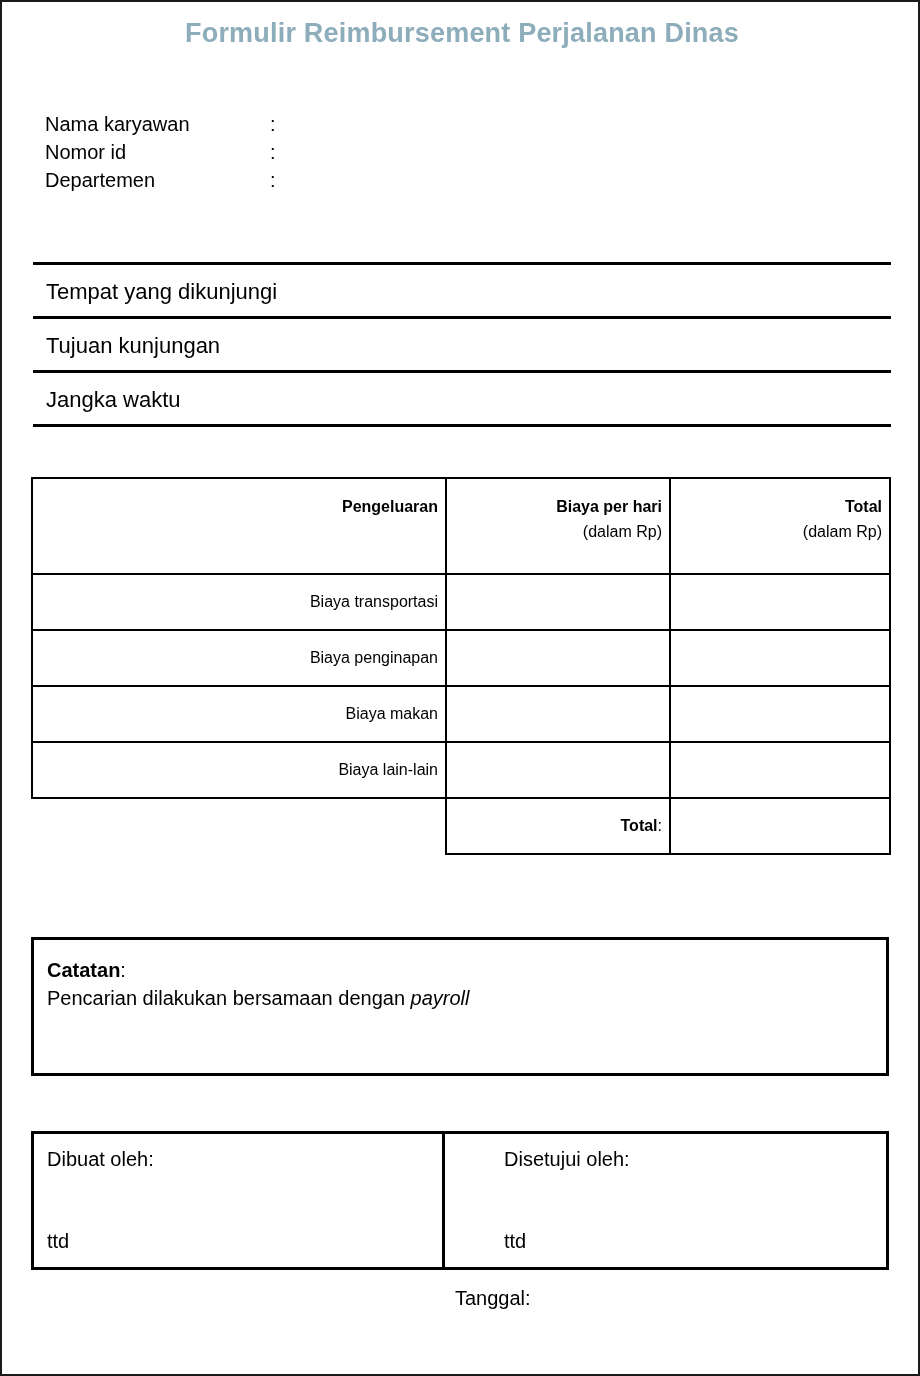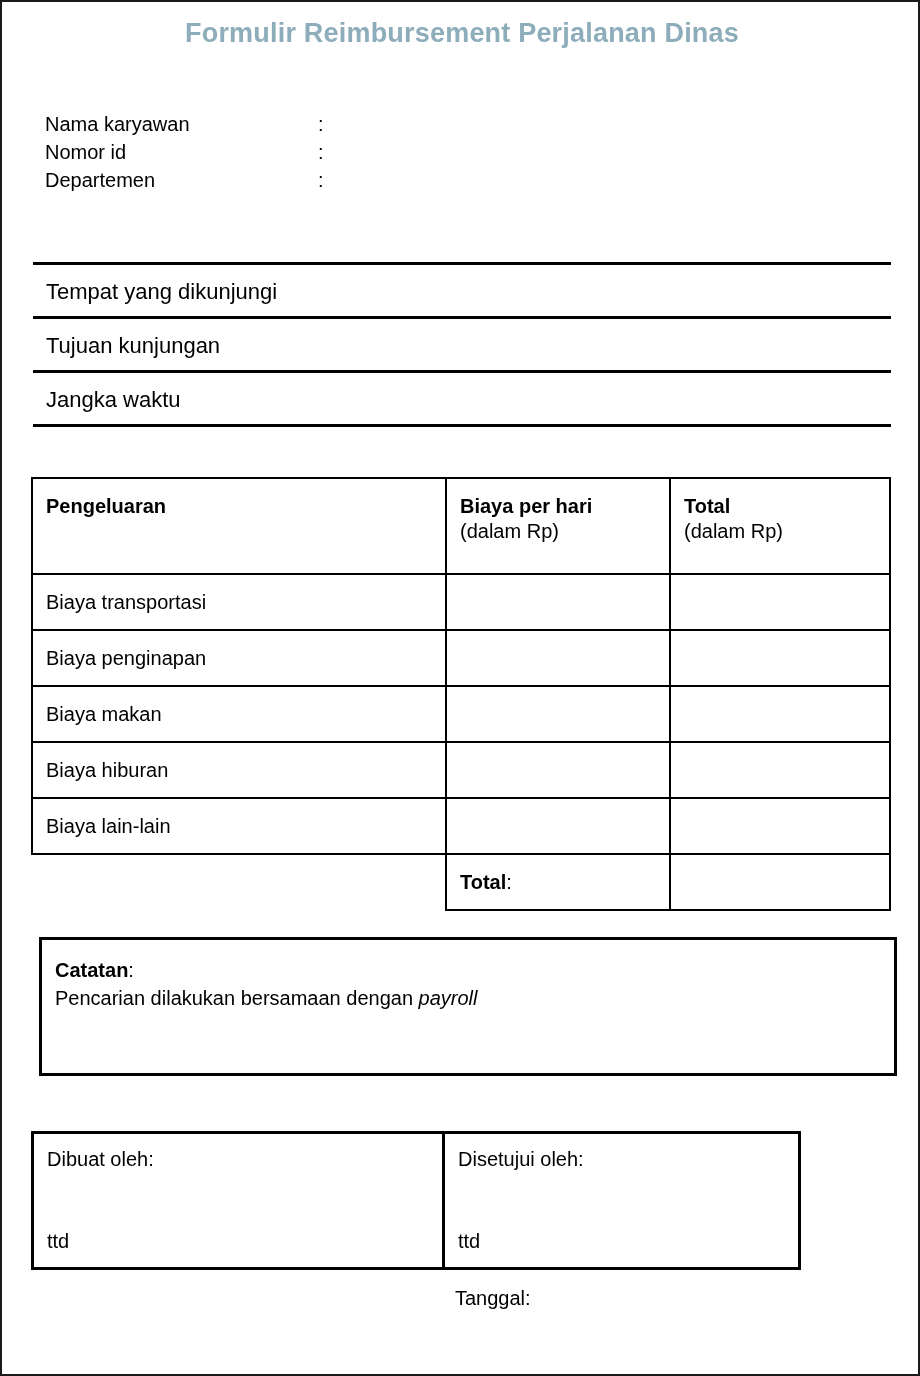--- a/index.html
+++ b/index.html
@@ -39,21 +39,20 @@
     position: absolute;
     left: 43px;
     top: 108px;
   }
   .info-row {
     display: flex;
     align-items: baseline;
     height: 28px;
     line-height: 28px;
     font-size: 20px;
-    gap: 48px;
   }
   .info-label {
     width: 225px;
     flex: 0 0 225px;
     white-space: nowrap;
   }
   .info-colon {
     width: 20px;
     flex: 0 0 20px;
   }
@@ -84,25 +83,25 @@
     position: absolute;
     left: 29px;
     top: 475px;
     width: 858px;
     border-collapse: collapse;
     table-layout: fixed;
     font-size: 20px;
   }
   .expense-table td, .expense-table th {
     border: 2px solid #000;
-    padding: 0 0 0 13px;
-    text-align: left;
+    padding: 0 7px 0 13px;
+    text-align: right;
     vertical-align: middle;
     font-weight: normal;
-    font-size: 20px;
+    font-size: 16px;
   }
   .col-item   { width: 414px; }
   .col-perday { width: 224px; }
   .col-total  { width: 220px; }
 
   .expense-table thead td {
     height: 79px;
     vertical-align: top;
     padding-top: 15px;
   }
@@ -127,39 +126,39 @@
   .notes-box {
     position: absolute;
     left: 29px;
     top: 935px;
     width: 858px;
     height: 139px;
     box-sizing: border-box;
     border: 3px solid #000;
     padding: 16px 0 0 13px;
     font-size: 20px;
-    margin-left: 8px;
   }
   .notes-line {
     line-height: 28px;
     white-space: nowrap;
   }
   .notes-line b { font-weight: bold; }
   .notes-line i { font-style: italic; }
 
   
   .sign-box {
     position: absolute;
     left: 29px;
     top: 1129px;
-    width: 770px;
+    width: 858px;
     height: 139px;
     box-sizing: border-box;
     border: 3px solid #000;
     display: flex;
+    gap: 46px;
   }
   .sign-cell {
     box-sizing: border-box;
     padding: 14px 0 0 13px;
     position: relative;
     font-size: 20px;
   }
   .sign-cell.left  { width: 411px; flex: 0 0 411px; border-right: 3px solid #000; }
   .sign-cell.right { flex: 1 1 auto; }
   .sign-ttd {
@@ -237,25 +236,20 @@
         <td>Biaya penginapan</td>
         <td></td>
         <td></td>
       </tr>
       <tr>
         <td>Biaya makan</td>
         <td></td>
         <td></td>
       </tr>
       <tr>
-        <td>Biaya hiburan</td>
-        <td></td>
-        <td></td>
-      </tr>
-      <tr>
         <td>Biaya lain-lain</td>
         <td></td>
         <td></td>
       </tr>
       <tr class="row-total">
         <td class="cell-blank"></td>
         <td class="total-label"><b>Total</b><span>:</span></td>
         <td></td>
       </tr>
     </tbody>

